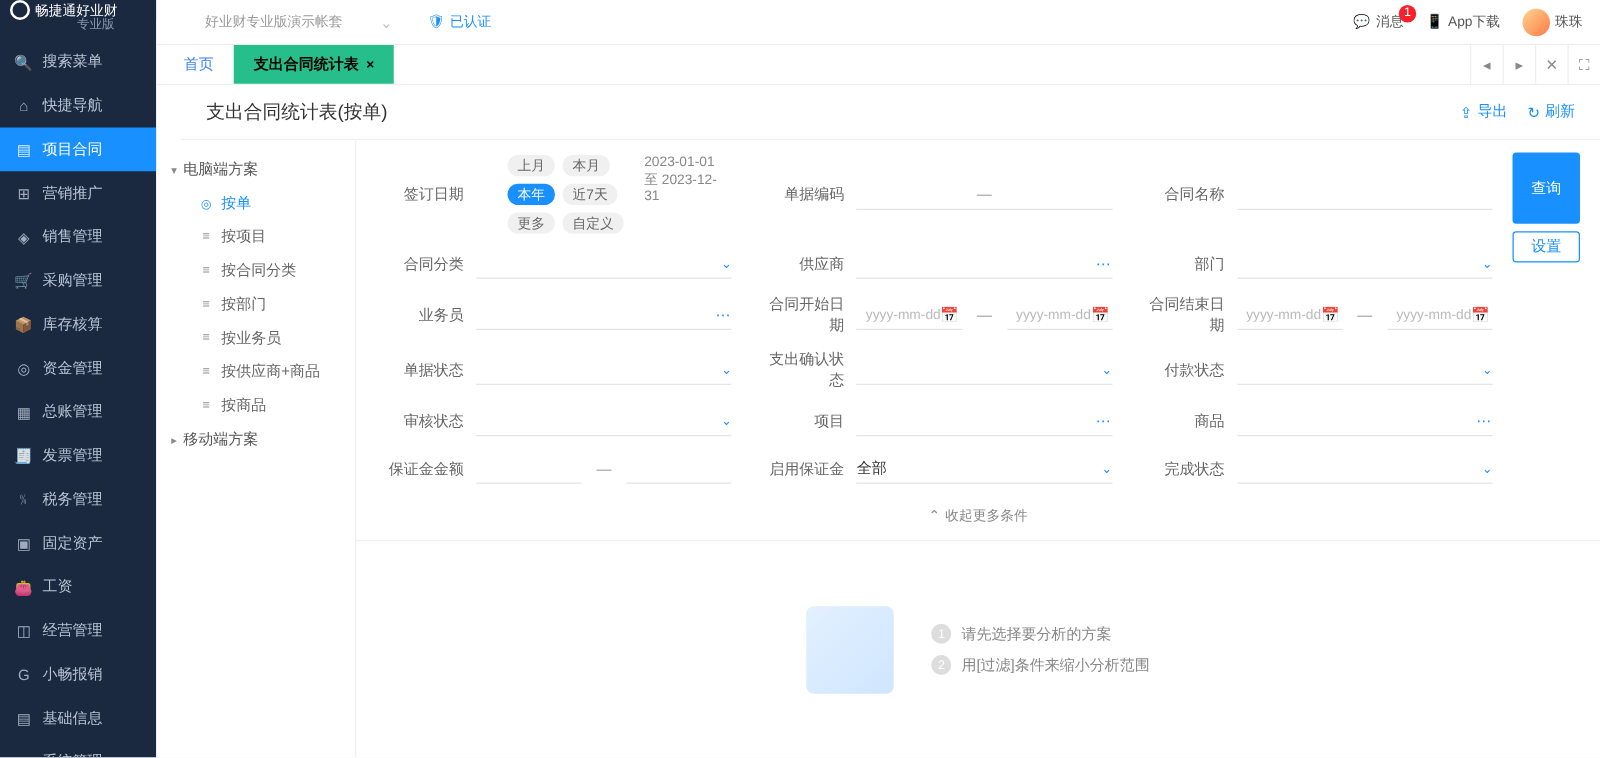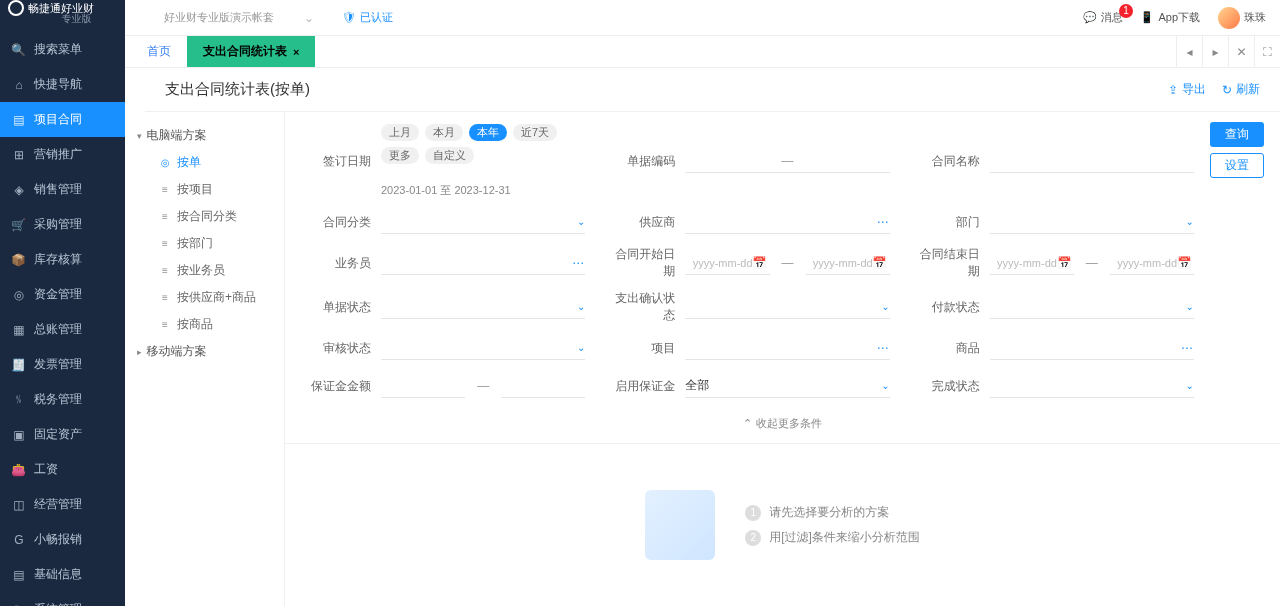--- a/index.html
+++ b/index.html
@@ -62,31 +62,31 @@
     .form-grid { display:grid; grid-template-columns:repeat(3,1fr); gap:10px 20px; }
     .ff { display:flex; align-items:center; min-height:28px; }
     .ff-lab { width:70px; text-align:right; color:#666; margin-right:10px; font-size:12px; }
     .ff-ctl { flex:1; border-bottom:1px solid #e4e4e4; min-height:24px; display:flex; align-items:center; padding:2px 0; color:#333; position:relative; }
     .ff-dots { color:#1890ff; margin-left:auto; cursor:pointer; letter-spacing:1px; }
     .ff-chev { color:#1890ff; margin-left:auto; cursor:pointer; font-size:10px; }
     .date-opts { display:flex; gap:6px; align-items:center; flex-wrap:wrap; }
     .date-chip { padding:1px 8px; border-radius:9px; background:#f0f0f0; color:#666; cursor:pointer; font-size:11px; }
     .date-chip.on { background:#1890ff; color:#fff; }
     .date-under { font-size:11px; color:#888; width:100%; }
-    .ff-date-wrap { flex:1; display:flex; flex-direction:column; gap:19px; }
+    .ff-date-wrap { flex:1; display:flex; flex-direction:row; gap:2px;margin-left:25px; }
     .dash-mid { color:#999; padding:0 6px; }
     .range-row { display:flex; align-items:center; flex:1; gap:6px; }
     .range-in { flex:1; border-bottom:1px solid #e4e4e4; height:24px; }
     .date-in { flex:1; border-bottom:1px solid #e4e4e4; height:24px; display:flex; align-items:center; justify-content:flex-end; padding:0 2px; }
     .date-ph { color:#bbb; font-size:11px; }
     .cal-ico { color:#1890ff; font-size:12px; }
     .collapse-row { text-align:center; margin-top:16px; }
     .collapse-link { display:inline-flex; align-items:center; gap:4px; color:#888; cursor:pointer; font-size:11px; }
     .side-btns { position:absolute; right:16px; top:10px; display:flex; flex-direction:column; gap:6px; }
-    .btn-q { background:#1890ff; color:#fff; border:none; border-radius:3px; padding:4px 14px; cursor:pointer; font-size:12px; }
+    .btn-q { background:#1890ff; color:#fff; border:none; border-radius:3px; padding:20px 14px; cursor:pointer; font-size:12px; }
     .btn-s { background:#fff; color:#1890ff; border:1px solid #1890ff; border-radius:3px; padding:3px 14px; cursor:pointer; font-size:12px; }
     
     
     .empty { flex:1; display:flex; align-items:center; justify-content:center; gap:30px; border-top:1px solid #f0f0f0; }
     .empty-img { width:70px; height:70px; background:linear-gradient(135deg,#e3f0ff,#cfe6ff); border-radius:6px; position:relative; }
     .empty-steps { list-style:none; }
     .estep { display:flex; align-items:center; gap:8px; padding:4px 0; color:#888; font-size:12px; }
     .estep-n { width:16px; height:16px; border-radius:50%; background:#ddd; color:#fff; display:flex; align-items:center; justify-content:center; font-size:10px; }
     .form-scroll { display:flex; flex-direction:column; height:100%; }
   </style>

